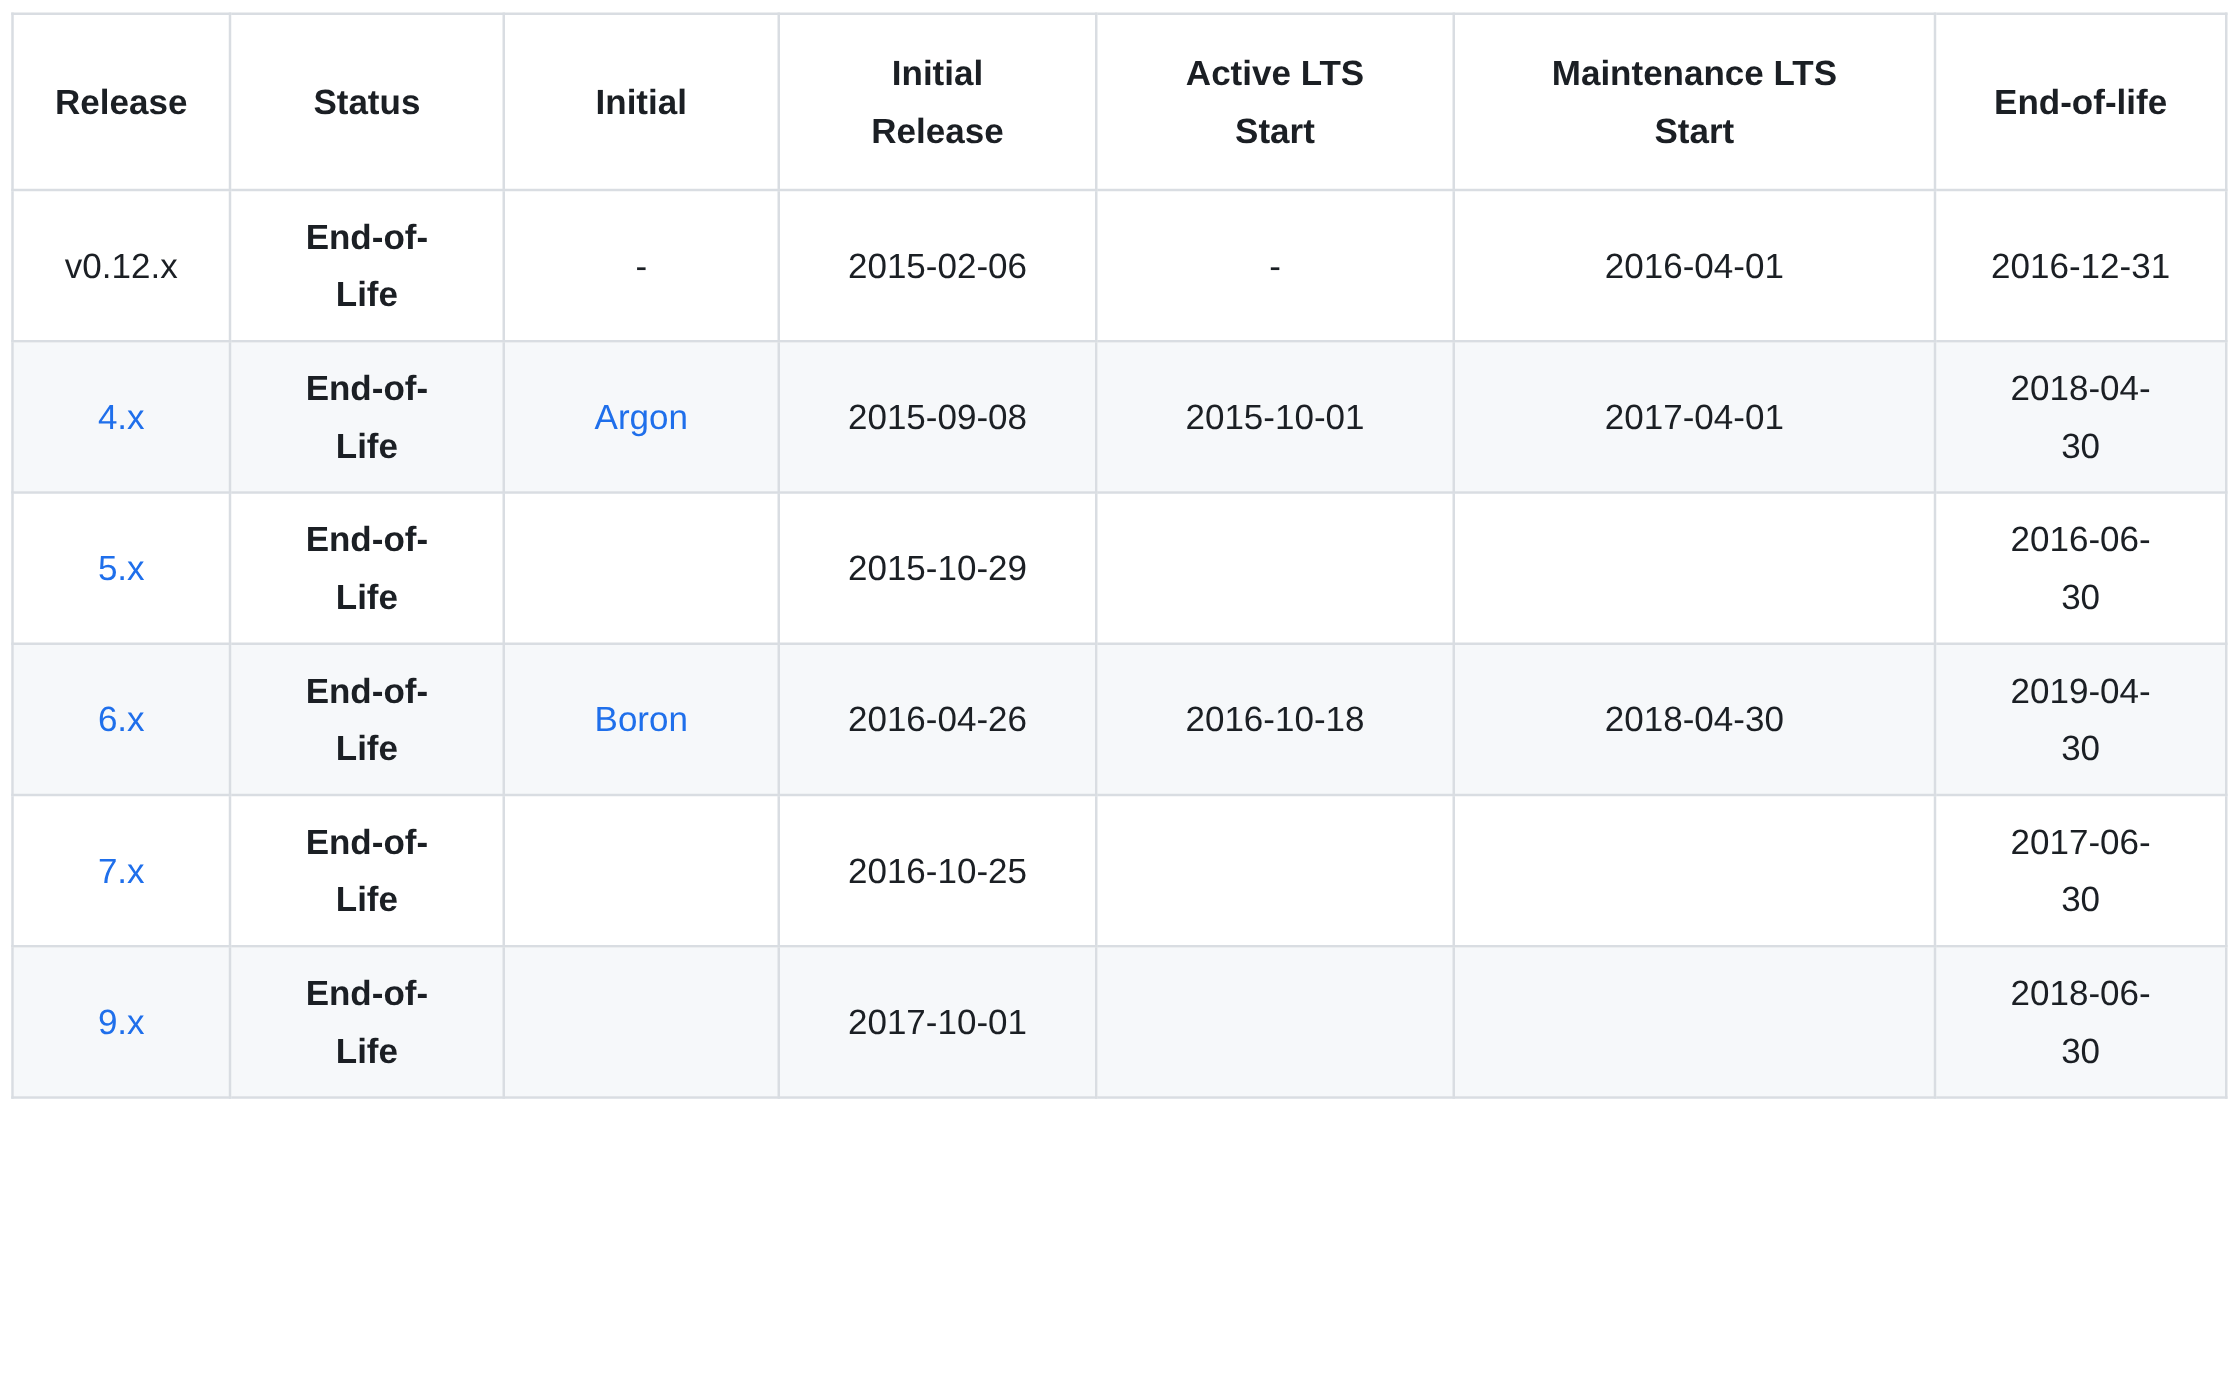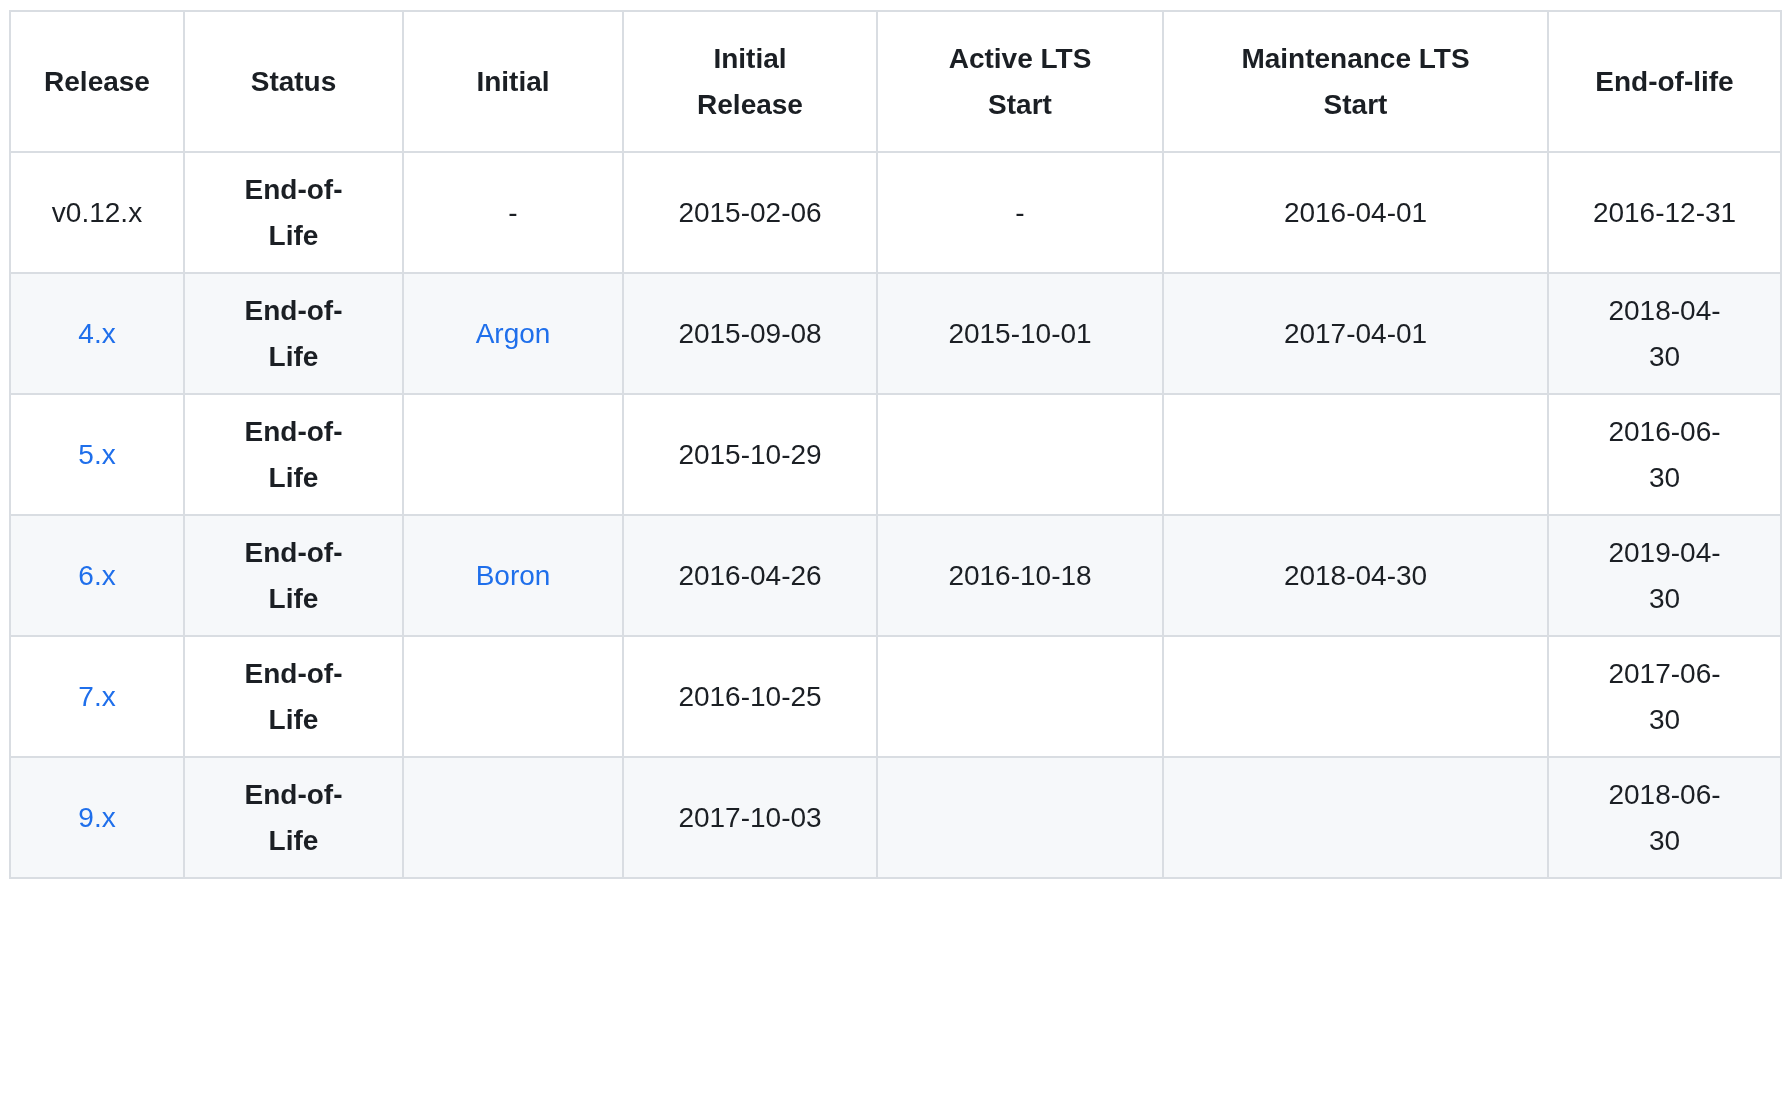--- a/index.html
+++ b/index.html
@@ -130,21 +130,21 @@
         <td></td>
         <td>2017-06-
 30</td>
       </tr>
 
       <tr>
         <td><a class="cell-link">9.x</a></td>
         <td class="status-cell">End-of-
 Life</td>
         <td></td>
-        <td>2017-10-03</td>
+        <td>2017-10-01</td>
         <td></td>
         <td></td>
         <td>2018-06-
 30</td>
       </tr>
 
 
     </tbody>
   </table>
 </div>

